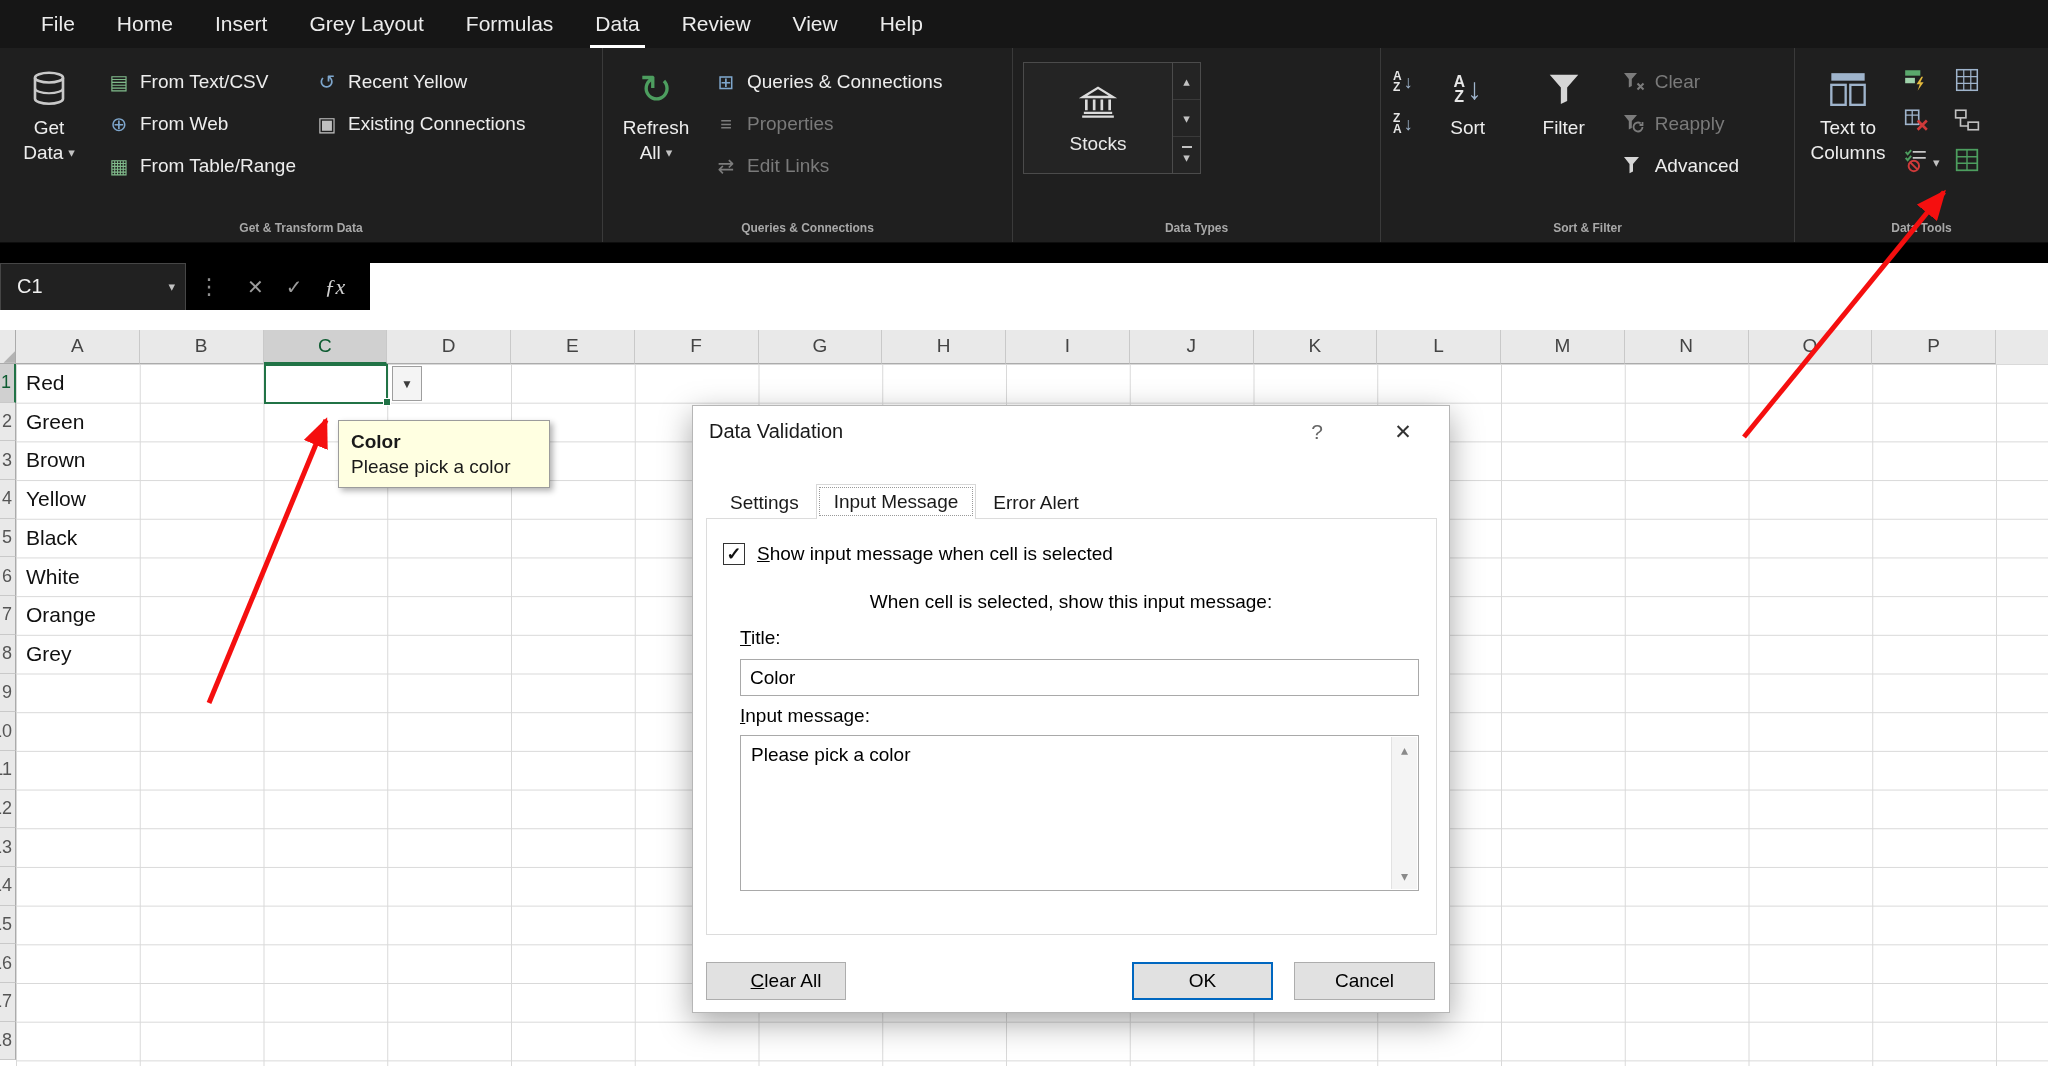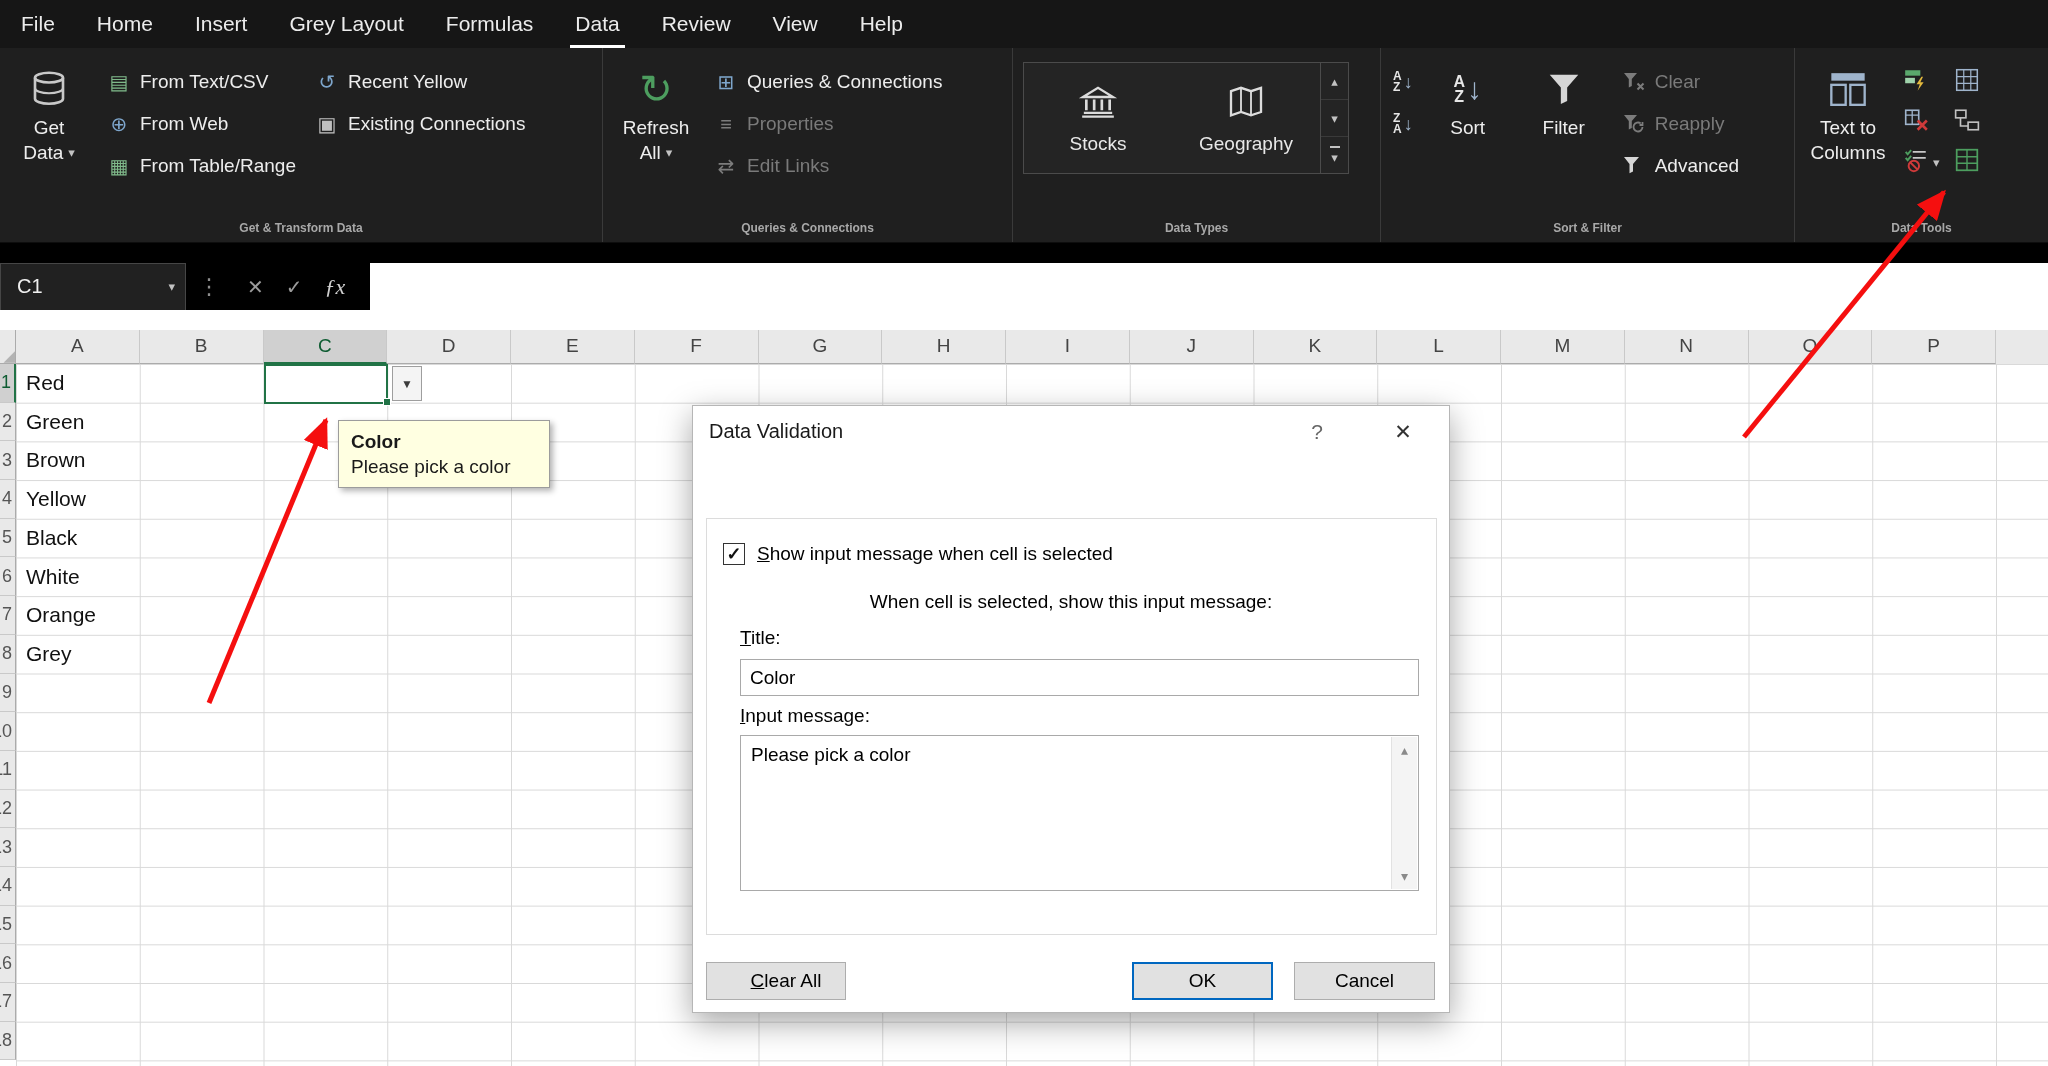--- a/index.html
+++ b/index.html
@@ -2,21 +2,21 @@
 <html><head>
 <meta charset="utf-8">
 <style>
   * { box-sizing: border-box; }
   html, body { margin: 0; padding: 0; }
   .stage { position: relative; width: 2048px; height: 1066px; overflow: hidden; background: #fff;
            font-family: "Liberation Sans", sans-serif; }
 
   
   .menubar { position: absolute; top: 0; left: 0; width: 100%; height: 48px; background: #161616;
-             display: flex; align-items: stretch; padding-left: 0; }
+             display: flex; align-items: stretch; padding-left: 20px; }
   .menu-item { color: #ececec; font-size: 21px; padding: 0 21px; display: flex; align-items: center;
                position: relative; white-space: nowrap; }
   .menu-item.active::after { content: ""; position: absolute; left: 16px; right: 16px; bottom: 0;
                height: 3px; background: #fff; }
 
   
   .ribbon { position: absolute; top: 48px; left: 0; width: 100%; height: 194px; background: #1f1f1f; display: flex; }
   .rgroup { position: relative; height: 100%; border-right: 1px solid #3a3a3a; display: flex;
             align-items: flex-start; gap: 10px; padding: 14px 10px 34px 10px; }
   .rgroup-label { position: absolute; bottom: 7px; left: 0; width: 100%; text-align: center;
@@ -237,29 +237,20 @@
         <div class="gal-item">
           <span>
             <svg width="40" height="40" viewBox="0 0 24 24">
                 <path d="M3 9 L12 3.5 L21 9 Z" fill="none" stroke="#dcdcdc" stroke-width="1.4"></path>
                 <path d="M5 10.5 V17 M9.7 10.5 V17 M14.3 10.5 V17 M19 10.5 V17" stroke="#dcdcdc" stroke-width="1.6"></path>
                 <path d="M3.5 18.5 H20.5 M2.5 20.8 H21.5" stroke="#dcdcdc" stroke-width="1.4"></path>
               </svg>
           </span>
           <span>Stocks</span>
         </div>
-        <div class="gal-item">
-          <span>
-            <svg width="40" height="40" viewBox="0 0 24 24">
-                <path d="M3 5.5 L9 3.5 L15 5.5 L21 3.5 V18 L15 20 L9 18 L3 20 Z" fill="none" stroke="#dcdcdc" stroke-width="1.4"></path>
-                <path d="M9 3.5 V18 M15 5.5 V20" stroke="#dcdcdc" stroke-width="1.1"></path>
-              </svg>
-          </span>
-          <span>Geography</span>
-        </div>
         <div class="gal-scroll">
           <div class="gsbtn">▴</div>
           <div class="gsbtn">▾</div>
           <div class="gsbtn more">
               <span>▾</span>
             </div>
         </div>
       </div>
       <div class="rgroup-label">Data Types</div>
     </div>
@@ -485,20 +476,25 @@
 
   <div class="tooltip">
     <div class="tt-title">Color</div>
     <div class="tt-msg">Please pick a color</div>
   </div>
 
   <div class="dialog">
     <div class="dlg-title">Data Validation</div>
     <div class="dlg-help">?</div>
     <div class="dlg-close">✕</div>
+    <div class="dlg-tabs">
+      <div class="dtab">Settings</div>
+      <div class="dtab active">Input Message</div>
+      <div class="dtab">Error Alert</div>
+    </div>
     <div class="dlg-page">
       <div class="chk-row">
         <span class="chk">
           <span class="chkmark">✓</span>
         </span>
         <span class="ul1">Show input message when cell is selected</span>
       </div>
       <div class="sect-row">
         <span class="sect-label">When cell is selected, show this input message:</span>
         <span class="sect-line"></span>

